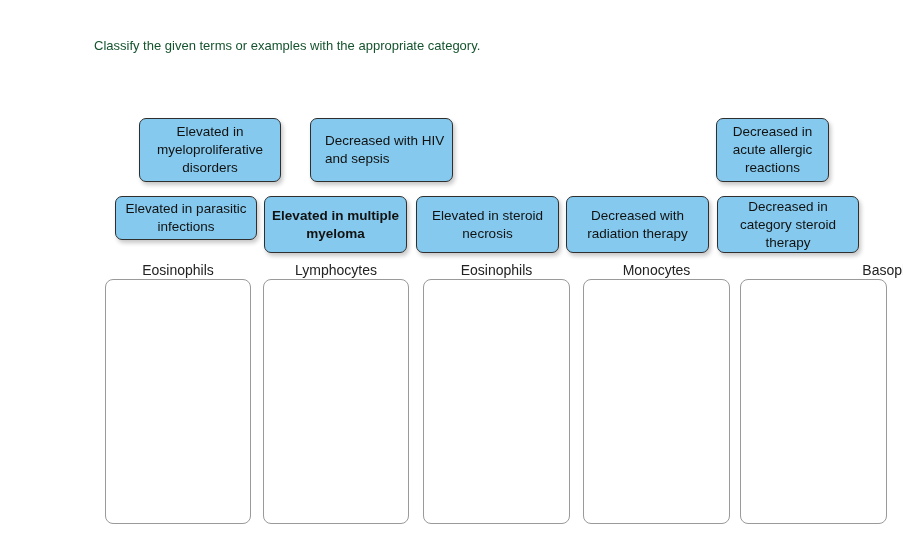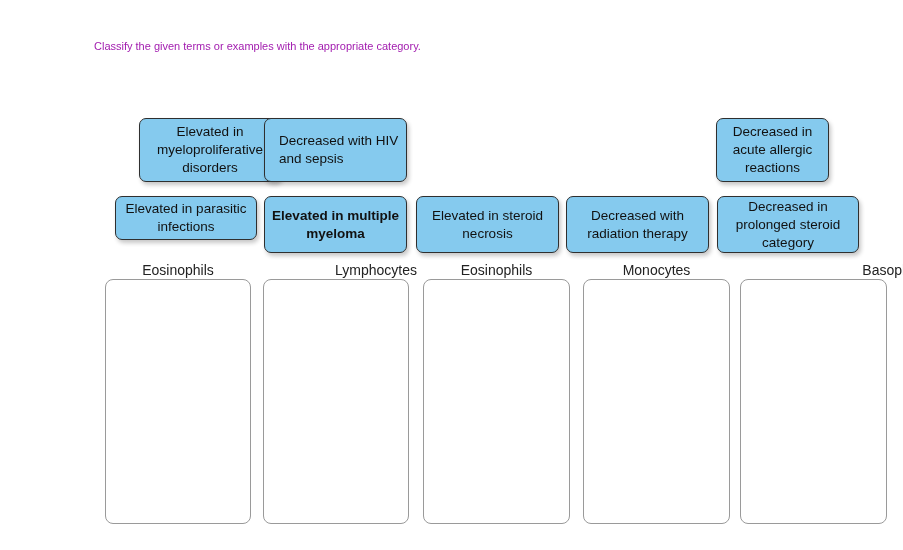--- a/index.html
+++ b/index.html
@@ -13,23 +13,23 @@
     font-family: "Liberation Sans", sans-serif;
     color: #222222;
     overflow: hidden;
     position: relative;
   }
 
   #instruction {
     position: absolute;
     left: 94px;
     top: 38px;
-    font-size: 11px;
+    font-size: 13px;
     line-height: 16px;
-    color: #a21caf;
+    color: #14532d;
     white-space: nowrap;
   }
 
   
   .tile {
     position: absolute;
     box-sizing: border-box;
     background: #85caee;
     border: 1px solid #2f2f2f;
     border-radius: 7px;
@@ -42,20 +42,21 @@
     align-items: center;
     justify-content: center;
     padding: 3px 7px;
     cursor: move;
     user-select: none;
   }
   .tile.left-align {
     text-align: left;
     justify-content: flex-start;
     padding-left: 14px;
+    margin-left: 46px;
   }
 
   
   .t-r1c1 { left: 115px; top: 118px; width: 142px; height: 64px; margin-left: 24px; }
   .t-r1c2 { left: 264px; top: 118px; width: 143px; height: 64px; }
   .t-r1c5 { left: 716px; top: 118px; width: 113px; height: 64px; }
 
   
   .t-r2c1 { left: 115px; top: 196px; width: 142px; height: 44px; }
   .t-r2c2 { left: 264px; top: 196px; width: 143px; height: 57px; font-weight: bold; }
@@ -77,21 +78,21 @@
     position: absolute;
     box-sizing: border-box;
     top: 279px;
     height: 245px;
     background: #ffffff;
     border: 1px solid #9a9a9a;
     border-radius: 8px;
   }
 
   .c1-label { left: 105px; width: 146px; }
-  .c2-label { left: 271px; width: 146px; text-align: right; }
+  .c2-label { left: 263px; width: 146px; }
   .c3-label { left: 423px; width: 147px; }
   .c4-label { left: 583px; width: 147px; }
   .c5-label { left: 776px; width: 147px; text-align: right; }
 
   .c1-zone { left: 105px; width: 146px; }
   .c2-zone { left: 263px; width: 146px; }
   .c3-zone { left: 423px; width: 147px; }
   .c4-zone { left: 583px; width: 147px; }
   .c5-zone { left: 740px; width: 147px; }
 </style>
@@ -107,21 +108,21 @@
 <div class="tile t-r1c5">Decreased in acute allergic reactions</div>
 
 <div class="tile t-r2c1">Elevated in parasitic infections</div>
 
 <div class="tile t-r2c2">Elevated in multiple myeloma</div>
 
 <div class="tile t-r2c3">Elevated in steroid necrosis</div>
 
 <div class="tile t-r2c4">Decreased with radiation therapy</div>
 
-<div class="tile t-r2c5">Decreased in prolonged steroid category</div>
+<div class="tile t-r2c5">Decreased in category steroid therapy</div>
 
 <div class="category-label c1-label">Eosinophils</div>
 <div class="category-label c2-label">Lymphocytes</div>
 <div class="category-label c3-label">Eosinophils</div>
 <div class="category-label c4-label">Monocytes</div>
 <div class="category-label c5-label">Basophils</div>
 
 <div class="dropzone c1-zone"></div>
 <div class="dropzone c2-zone"></div>
 <div class="dropzone c3-zone"></div>

